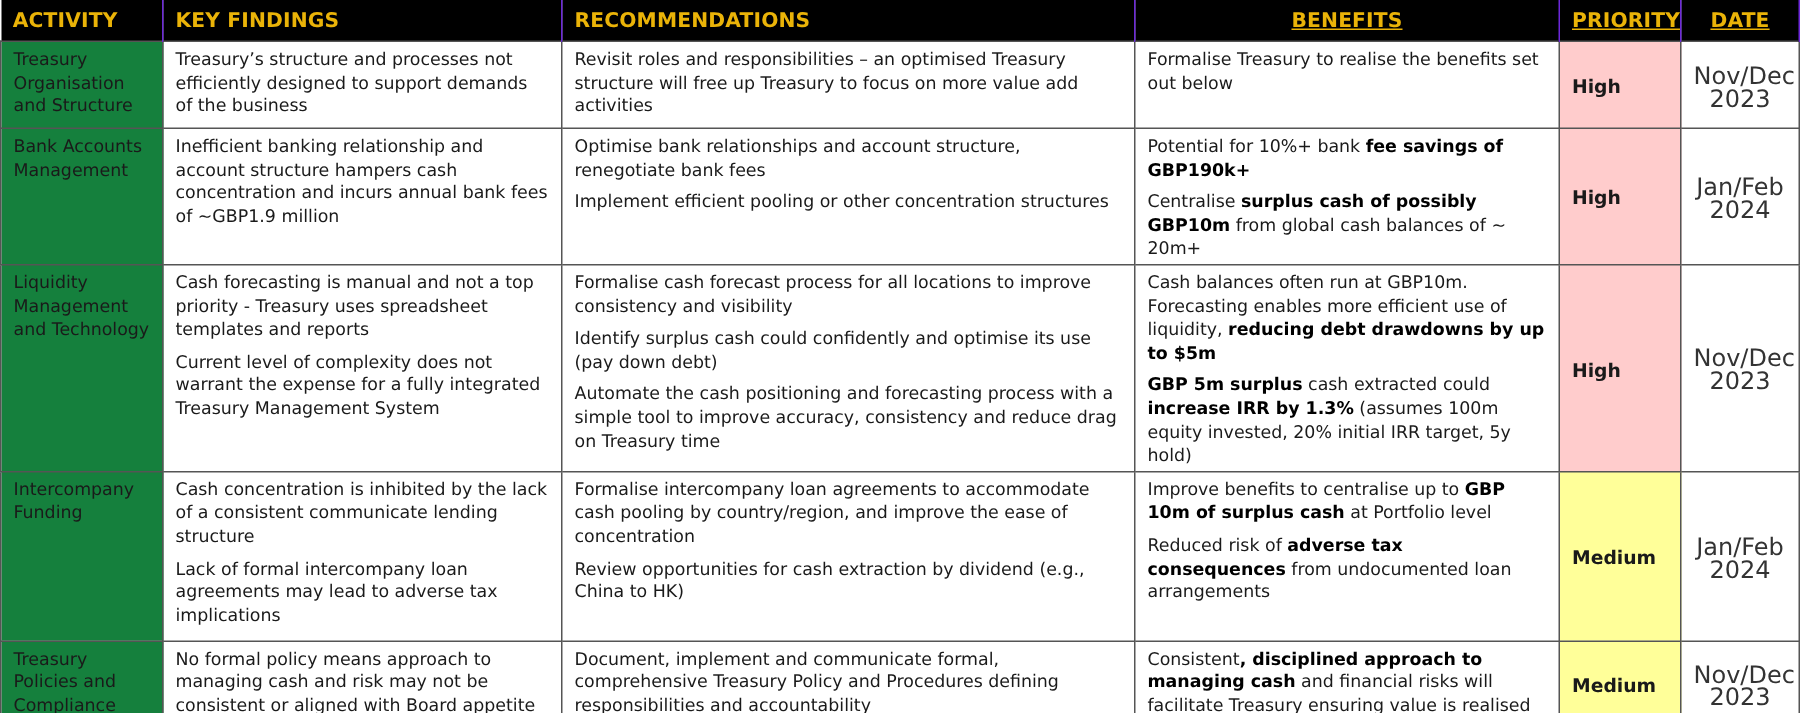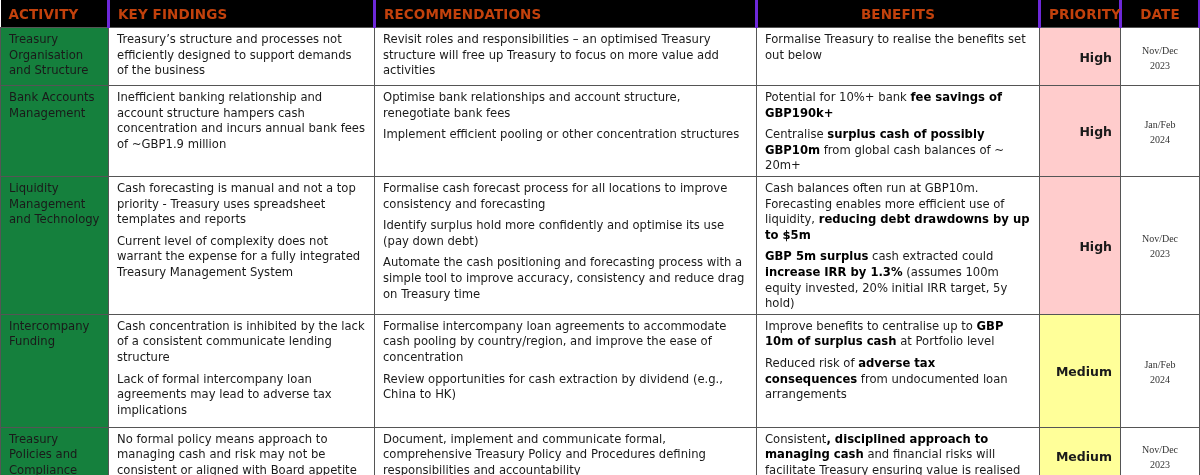--- a/index.html
+++ b/index.html
@@ -1,25 +1,25 @@
 <!DOCTYPE html>
 <html><head>
 <meta charset="utf-8">
 <style>
   html, body { margin: 0; padding: 0; background: #ffffff; }
   body { width: 1200px; height: 475px; overflow: hidden; font-family: "DejaVu Sans", sans-serif; }
   table { border-collapse: collapse; table-layout: fixed; width: 1199px; position: absolute; left: 0; top: 0; }
-  th { background: #000000; color: #c2410c; font-weight: bold; font-size: 13.5px; height: 27px; padding: 0 8px; text-align: left; letter-spacing: 0.1px; border-right: 3px solid #6d28d9; }
-  th.center { text-align: center; }
+  th { background: #000000; color: #eab308; font-weight: bold; font-size: 13.5px; height: 27px; padding: 0 8px; text-align: left; letter-spacing: 0.1px; border-right: 1px solid #6d28d9; }
+  th.center { text-align: center; text-decoration: underline; }
   td { border: 1px solid #555; vertical-align: top; font-size: 11.6px; line-height: 15.6px; color: #1a1a1a; padding: 4px 8px 2px 8px; }
   td.activity { background: #15803d; }
-  td.prio { text-align: right; vertical-align: middle; font-weight: bold; font-size: 12.5px; }
+  td.prio { text-align: left; vertical-align: middle; font-weight: bold; font-size: 12.5px; }
   td.prio.high { background: #ffcccc; }
   td.prio.medium { background: #ffff99; }
-  td.date { text-align: center; vertical-align: middle; color: #333; font-size: 10px; line-height: 15px; font-family: Liberation Serif, serif; }
+  td.date { text-align: center; vertical-align: middle; color: #333; font-size: 16px; line-height: 15px; }
   p { margin: 0 0 6px 0; }
   p:last-child { margin-bottom: 0; }
   b { font-weight: bold; color: #000; }
 </style>
 </head>
 <body>
 
 <table>
   <colgroup>
     <col style="width:108px">
@@ -73,22 +73,22 @@
       <td class="date"><span>Jan/Feb</span><br><span>2024</span></td>
     </tr>
 
     <tr style="height:135px">
       <td class="activity">Liquidity Management and Technology</td>
       <td>
         <p>Cash forecasting is manual and not a top priority - Treasury uses spreadsheet templates and reports</p>
         <p>Current level of complexity does not warrant the expense for a fully integrated Treasury Management System</p>
       </td>
       <td>
-        <p>Formalise cash forecast process for all locations to improve consistency and forecasting</p>
-        <p>Identify surplus hold more confidently and optimise its use (pay down debt)</p>
+        <p>Formalise cash forecast process for all locations to improve consistency and visibility</p>
+        <p>Identify surplus cash could confidently and optimise its use (pay down debt)</p>
         <p>Automate the cash positioning and forecasting process with a simple tool to improve accuracy, consistency and reduce drag on Treasury time</p>
       </td>
       <td>
         <p><span>Cash balances often run at GBP10m. Forecasting enables more efficient use of liquidity, </span><b>reducing debt drawdowns by up to $5m</b></p>
         <p><b>GBP 5m surplus</b><span> cash extracted could </span><b>increase IRR by 1.3%</b><span> (assumes 100m equity invested, 20% initial IRR target, 5y hold)</span></p>
       </td>
       <td class="prio high">High</td>
       <td class="date"><span>Nov/Dec</span><br><span>2023</span></td>
     </tr>
 

